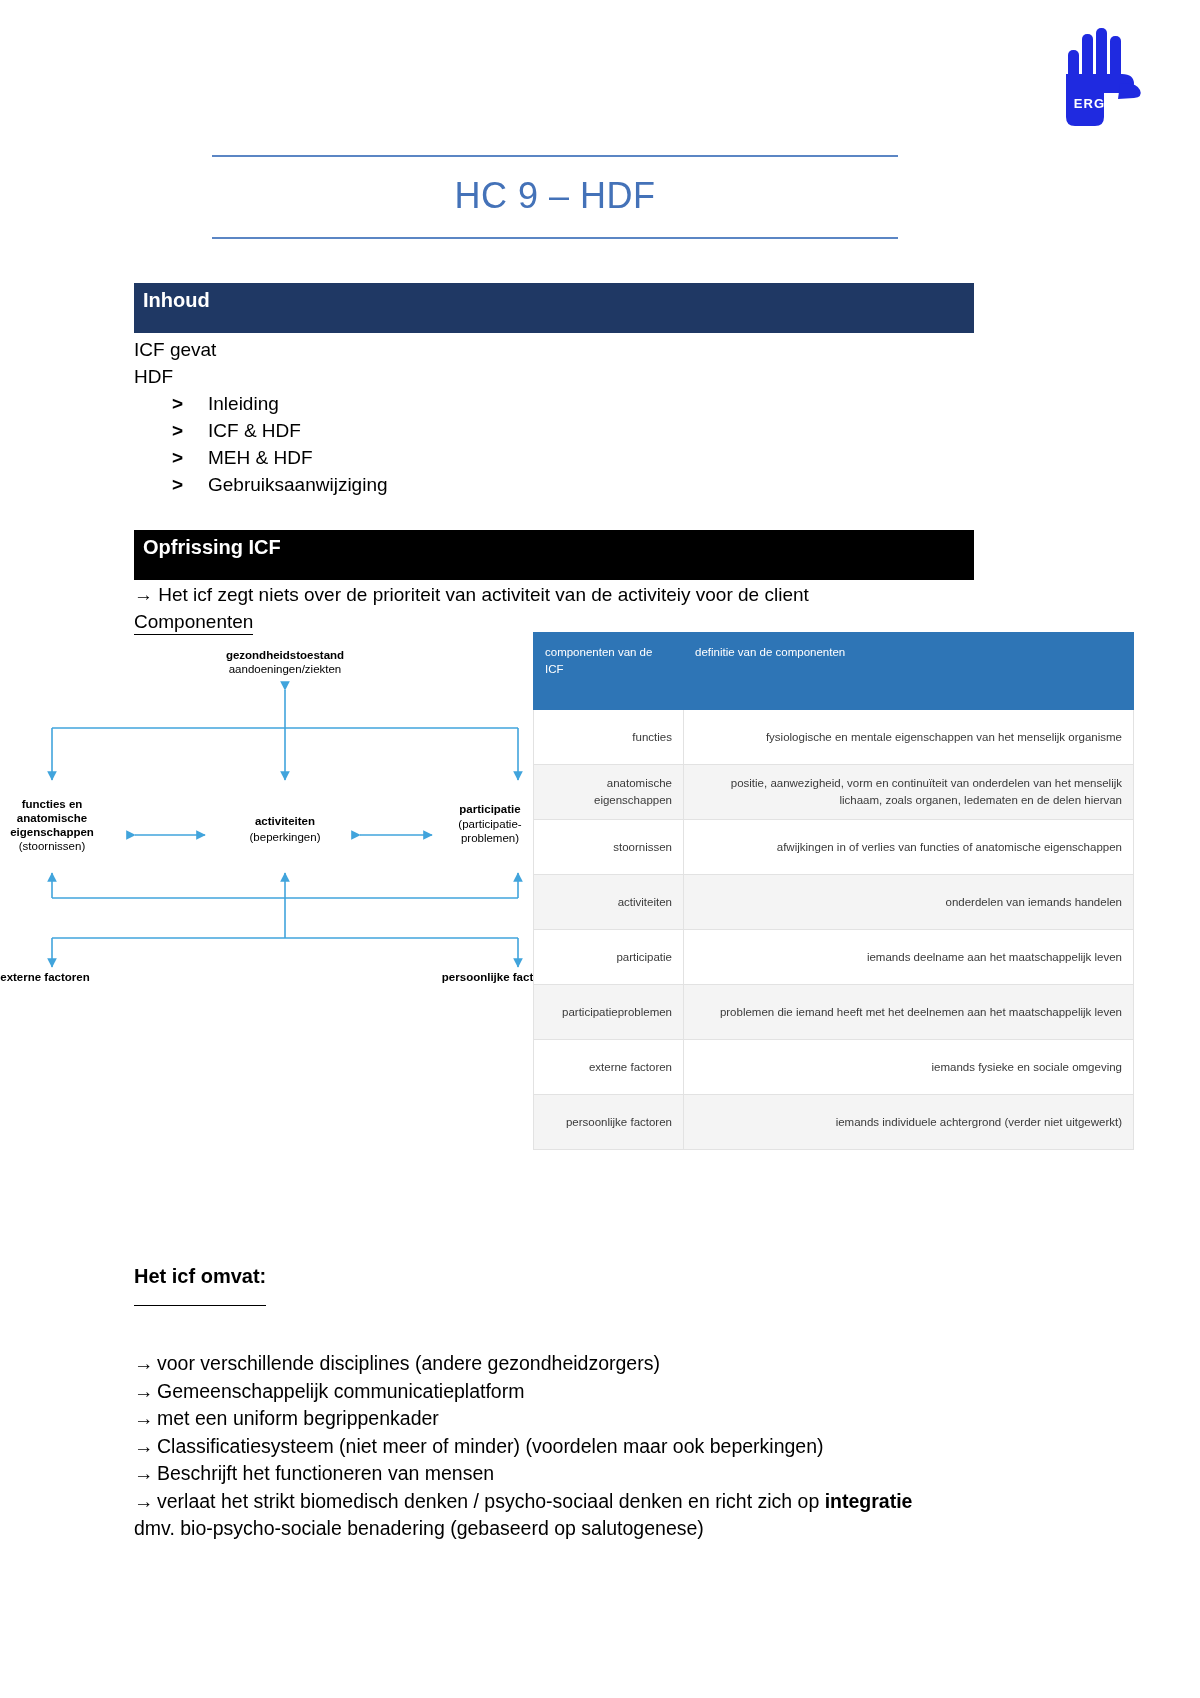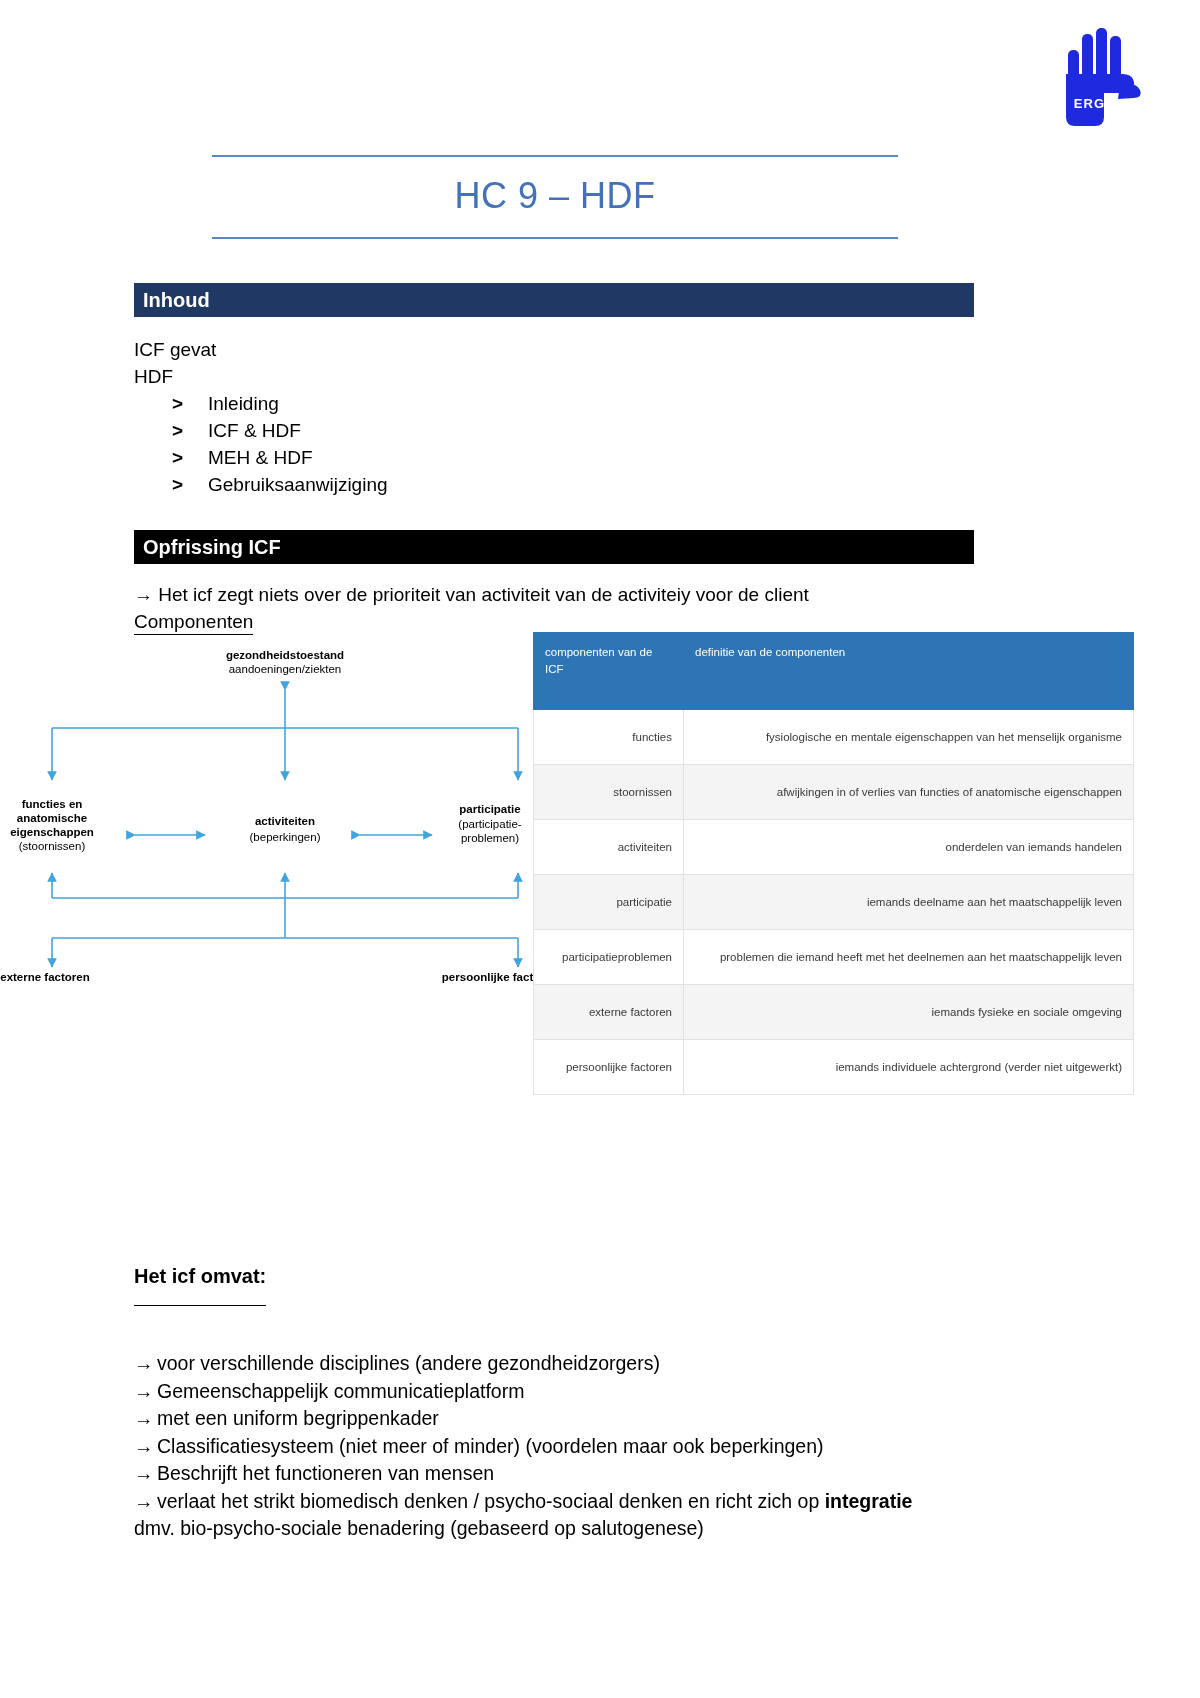--- a/index.html
+++ b/index.html
@@ -47,21 +47,21 @@
     letter-spacing: .5px;
     padding: 18px 0 20px 0;
     font-weight: 400;
   }
 
   
   .bar {
     position: absolute;
     left: 134px;
     width: 840px;
-    height: 34px;
+    height: 50px;
     line-height: 34px;
     color: #ffffff;
     font-size: 20px;
     font-weight: 700;
     padding-left: 9px;
     box-sizing: border-box;
   }
   .bar-dark { background: #1f3864; top: 283px; }
   .bar-light { background: #000000; top: 530px; }
 
@@ -242,20 +242,24 @@
         <th>componenten van de ICF</th>
         <th>definitie van de componenten</th>
       </tr>
     </thead>
     <tbody>
       <tr>
           <td>functies</td>
           <td>fysiologische en mentale eigenschappen van het menselijk organisme</td>
         </tr>
       <tr>
+          <td>anatomische eigenschappen</td>
+          <td>positie, aanwezigheid, vorm en continuïteit van onderdelen van het menselijk lichaam, zoals organen, ledematen en de delen hiervan</td>
+        </tr>
+      <tr>
           <td>stoornissen</td>
           <td>afwijkingen in of verlies van functies of anatomische eigenschappen</td>
         </tr>
       <tr>
           <td>activiteiten</td>
           <td>onderdelen van iemands handelen</td>
         </tr>
       <tr>
           <td>participatie</td>
           <td>iemands deelname aan het maatschappelijk leven</td>

